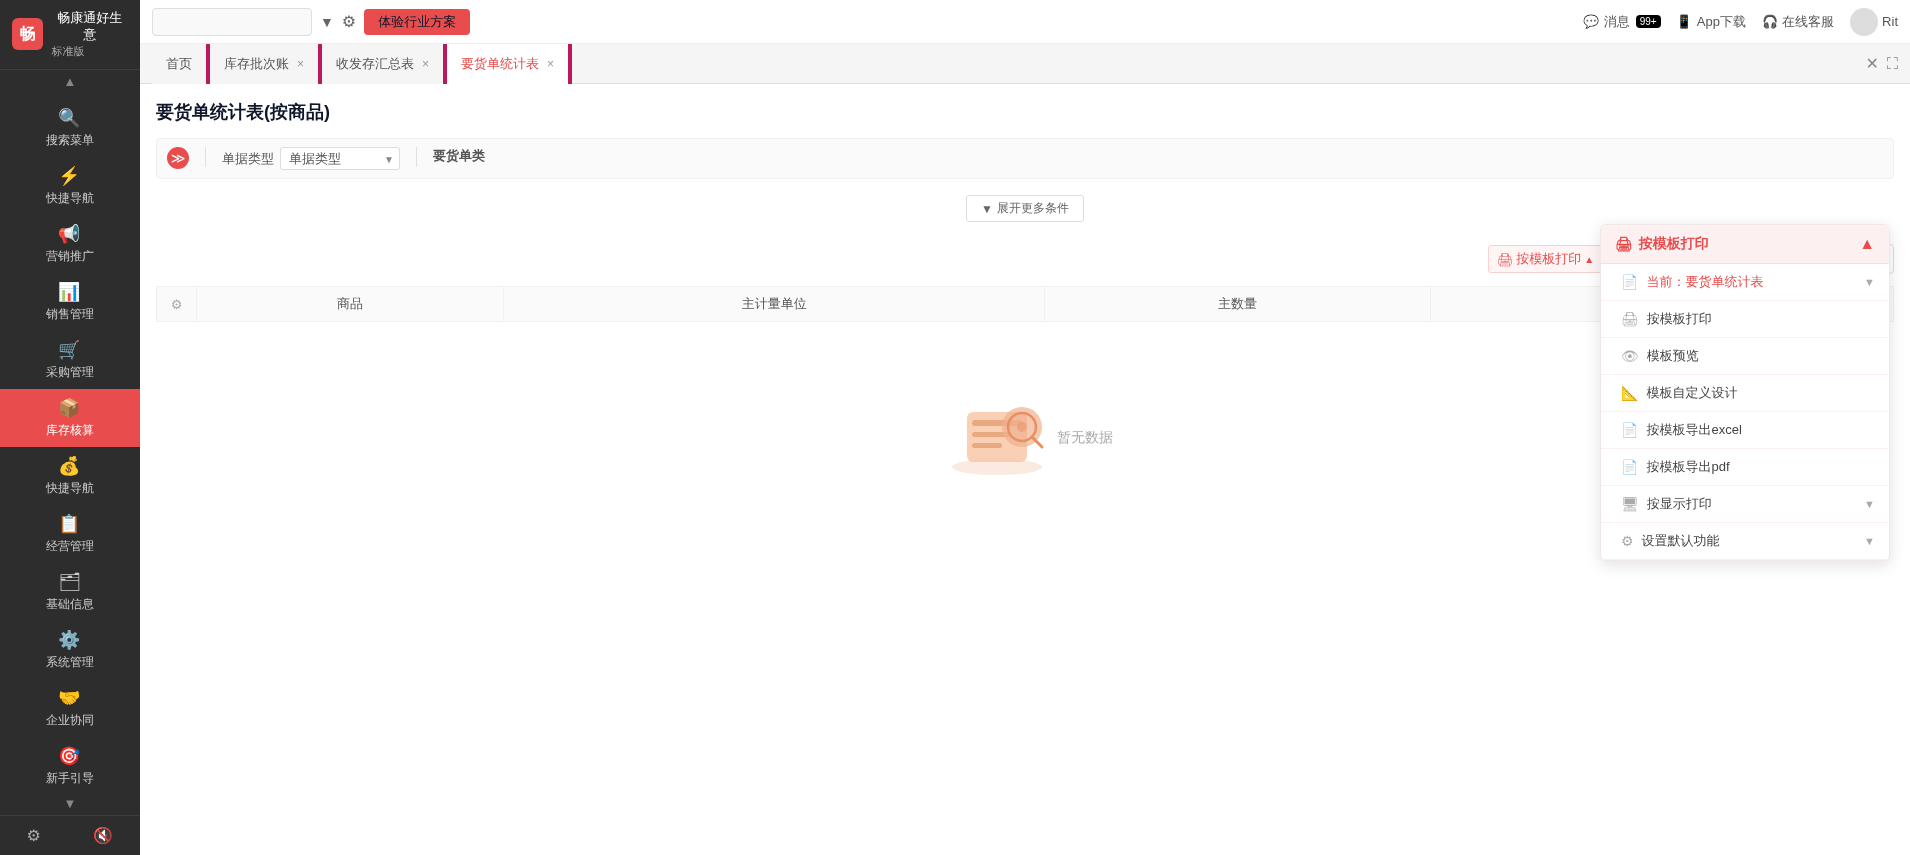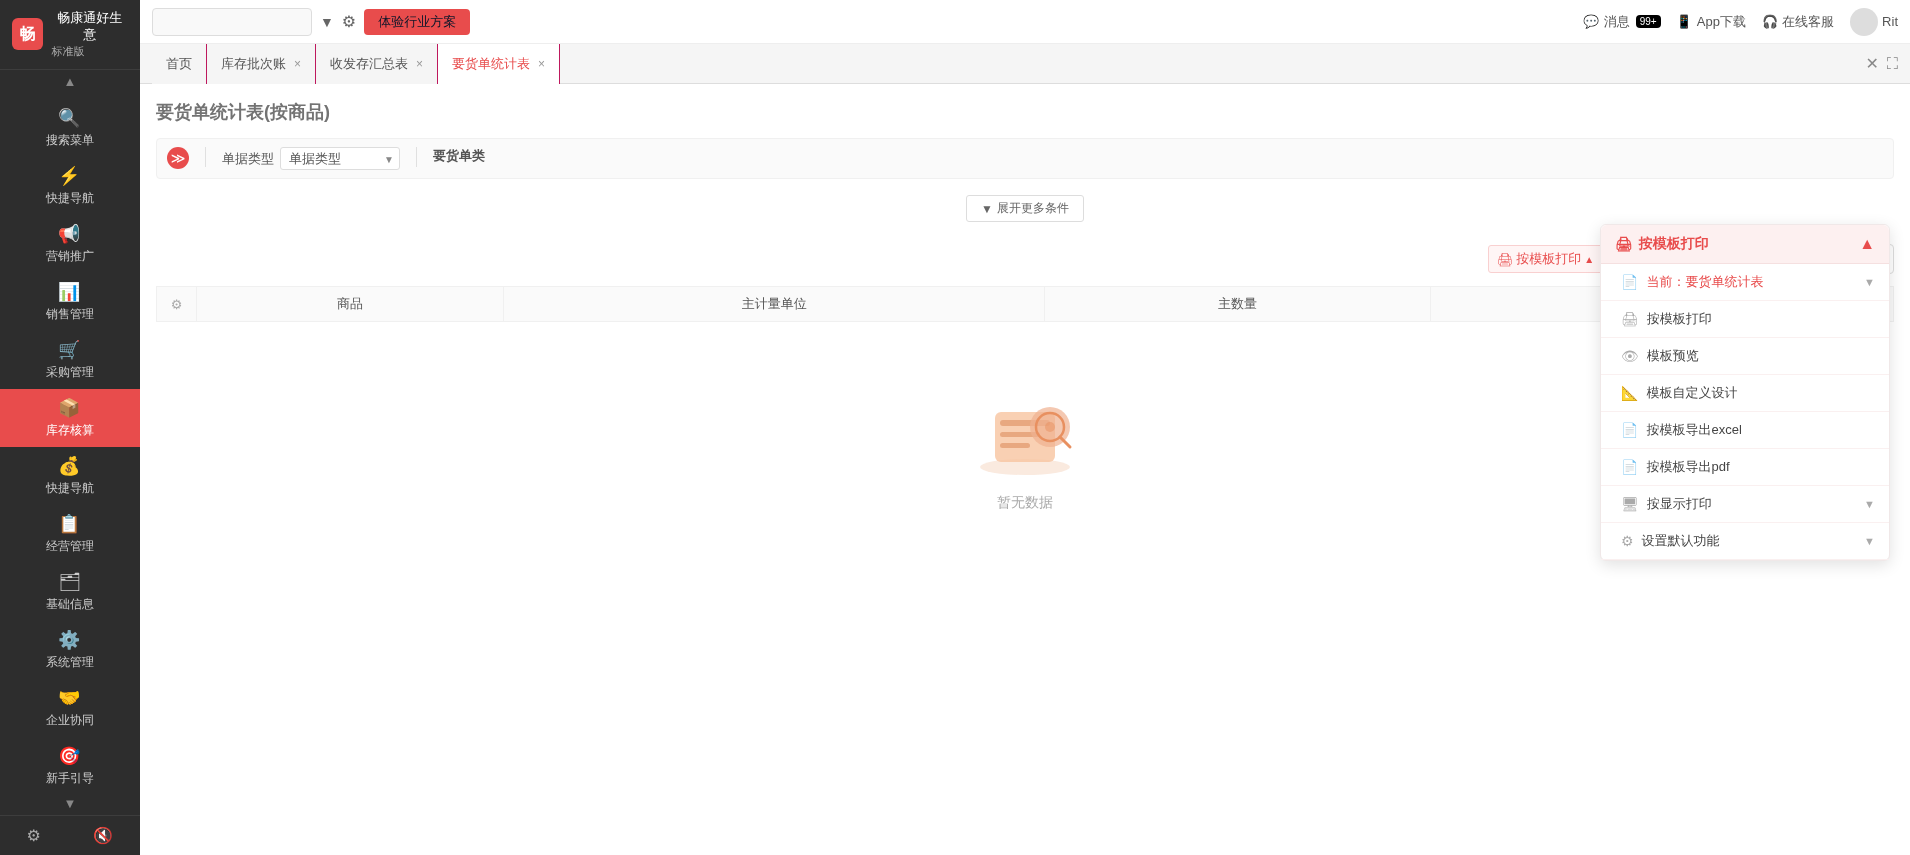--- a/index.html
+++ b/index.html
@@ -107,21 +107,21 @@
       display: flex;
       align-items: center;
       padding: 0 12px;
       border-bottom: 1px solid #ddd;
       gap: 0;
       position: relative;
     }
     .tab {
       display: flex; align-items: center; gap: 4px;
       padding: 0 14px; height: 40px; cursor: pointer;
-      font-size: 13px; color: #555; border-right: 1px solid #be185d;
+      font-size: 13px; color: #555; border-right: 4px solid #be185d;
       background: #f5f5f5;
     }
     .tab.active { background: white; color: #e84c4c; font-weight: normal; }
     .tab-close { color: #999; font-size: 12px; margin-left: 4px; cursor: pointer; }
     .tab-home { font-size: 13px; }
     .tabbar-right {
       margin-left: auto;
       display: flex; align-items: center; gap: 8px;
     }
     .tabbar-close-btn, .tabbar-expand-btn {
@@ -131,21 +131,21 @@
     
     .content-area {
       flex: 1;
       overflow: auto;
       background: white;
       padding: 16px 16px 0 16px;
       position: relative;
     }
 
     .page-title {
-      font-size: 18px; font-weight: bold; color: #737373; margin-bottom: 14px;
+      font-size: 18px; font-weight: bold; color: #0f172a; margin-bottom: 14px;
     }
 
     
     .filter-bar {
       display: flex; align-items: flex-start; gap: 0;
       border: 1px solid #f0f0f0; border-radius: 4px;
       background: #fafafa; padding: 8px 10px; margin-bottom: 8px;
       flex-wrap: wrap; gap: 8px;
     }
     .filter-toggle-btn {
@@ -218,21 +218,21 @@
       background: #fafafa; border: 1px solid #f0f0f0;
       padding: 8px 12px; text-align: center; color: #555; font-weight: normal;
     }
     .data-table td {
       border: 1px solid #f0f0f0; padding: 8px 12px; text-align: center; color: #333;
     }
     .table-settings-icon { color: #aaa; cursor: pointer; }
 
     
     .empty-state {
-      display: flex; flex-direction: column; align-items: center; justify-content: center;
+      display: flex; flex-direction: row; align-items: center; justify-content: center;
       padding: 60px 0;
     }
     .empty-icon {
       width: 120px; height: 100px;
       margin-bottom: 12px;
     }
     .empty-text { color: #aaa; font-size: 14px; }
 
     
     .print-dropdown {

